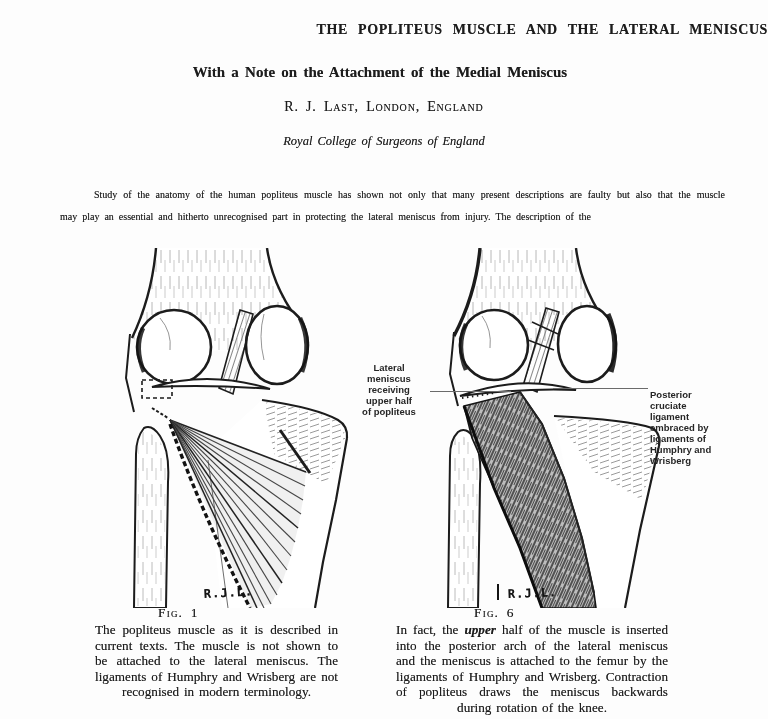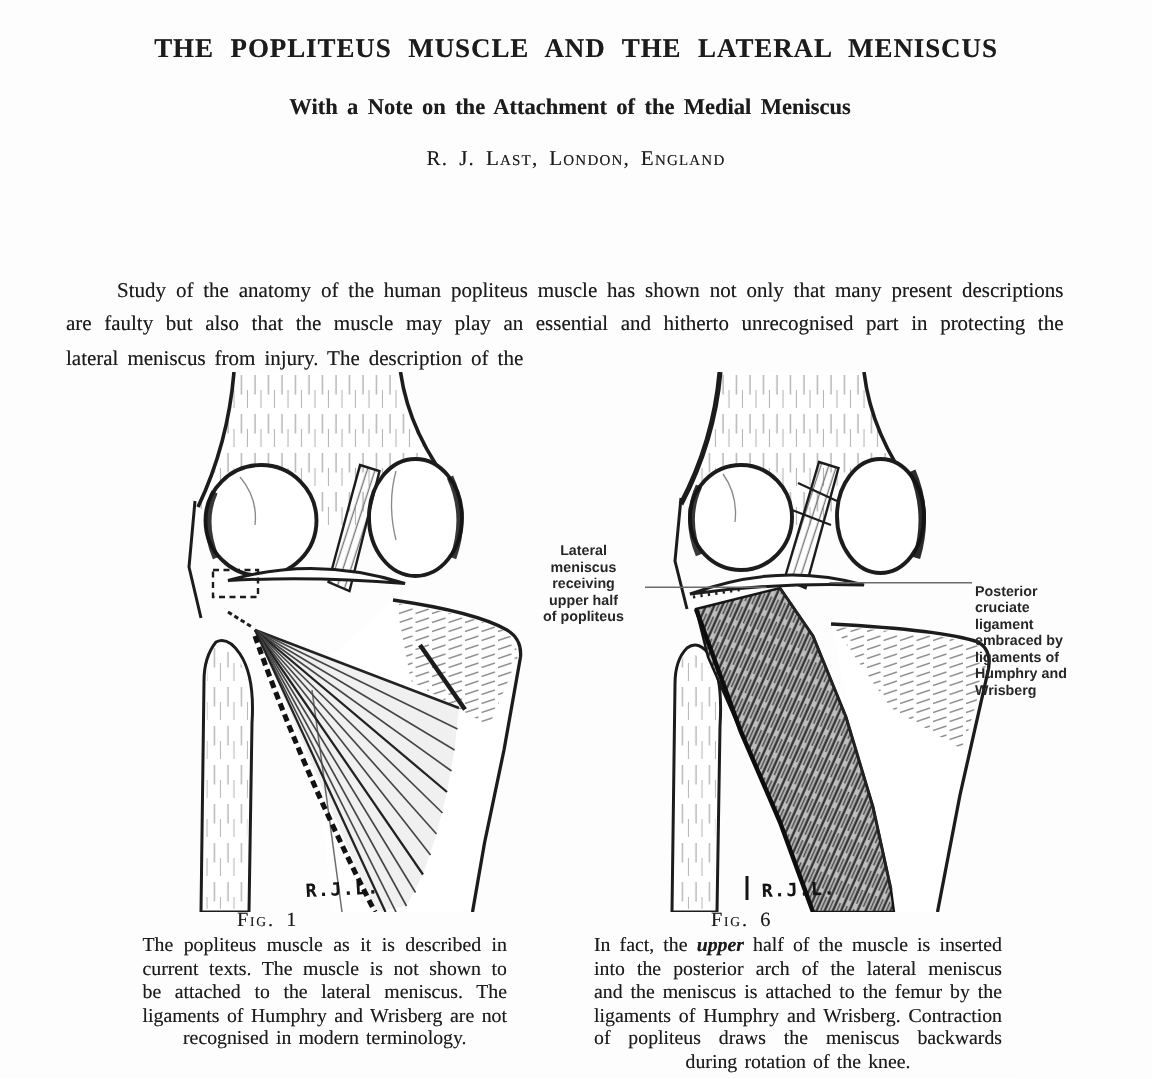--- a/index.html
+++ b/index.html
@@ -3,38 +3,38 @@
 <meta charset="utf-8">
 <style>
   html,body{margin:0;padding:0;background:#ffffff;}
   .page{
     position:relative;width:768px;height:719px;background:#fdfdfd;
     font-family:"Liberation Serif",serif;color:#1c1c1c;overflow:hidden;
     text-shadow:0 0 .4px rgba(0,0,0,.5);
   }
   .abs{position:absolute;}
   .title{
-    top:22px;left:0;width:768px;text-align:center;
-    font-size:18px;font-weight:bold;letter-spacing:.6px;word-spacing:6px;
+    top:22px;left:0;width:768px;text-align:right;
+    font-size:14px;font-weight:bold;letter-spacing:.6px;word-spacing:6px;
   }
   .subtitle{
     top:64px;left:0;width:760px;text-align:center;
     font-size:15px;font-weight:bold;word-spacing:2.5px;
   }
   .author{
     top:99px;left:0;width:768px;text-align:center;
     font-size:14px;font-variant:small-caps;letter-spacing:.8px;word-spacing:3px;
   }
   .affiliation{
     top:134px;left:0;width:768px;text-align:center;
     font-size:12.5px;line-height:15px;font-style:italic;word-spacing:2px;
   }
   .body-par{
-    top:184px;left:44px;width:665px;
-    font-size:14px;line-height:22.4px;text-align:justify;text-indent:34px;
+    top:184px;left:60px;width:665px;
+    font-size:10px;line-height:22.4px;text-align:justify;text-indent:34px;
     word-spacing:2.5px;
   }
   .fig-area{top:248px;left:0;width:768px;height:360px;}
   .fig-svg{position:absolute;top:0;}
   #fig1-svg{left:112px;}
   #fig2-svg{left:424px;}
   .anno{
     position:absolute;font-family:"Liberation Sans",sans-serif;
     font-weight:bold;font-size:9.5px;line-height:11px;color:#262626;
     white-space:pre-line;text-shadow:none;
@@ -64,20 +64,21 @@
 </style>
 </head>
 <body>
 
 <div class="page">
 
   <div class="abs title">THE POPLITEUS MUSCLE AND THE LATERAL MENISCUS</div>
   <div class="abs subtitle">With a Note on the Attachment of the Medial Meniscus</div>
   <div class="abs author">R. J. Last, London, England</div>
   <div class="abs affiliation">
+    <div>Royal College of Surgeons of England</div>
   </div>
   <div class="abs body-par">Study of the anatomy of the human popliteus muscle has shown not only that many present descriptions are faulty but also that the muscle may play an essential and hitherto unrecognised part in protecting the lateral meniscus from injury.  The description of the</div>
 
   <div class="abs fig-area">
 
     <svg id="fig1-svg" class="fig-svg" width="252" height="360" viewBox="0 0 252 360">
       <defs>
         <pattern id="boneHatch1" patternUnits="userSpaceOnUse" width="9" height="26">
           <line x1="4" y1="2" x2="4" y2="15" stroke="#9a9a9a" stroke-width="0.8"></line>
           <line x1="8" y1="12" x2="8" y2="24" stroke="#ababab" stroke-width="0.7"></line>

